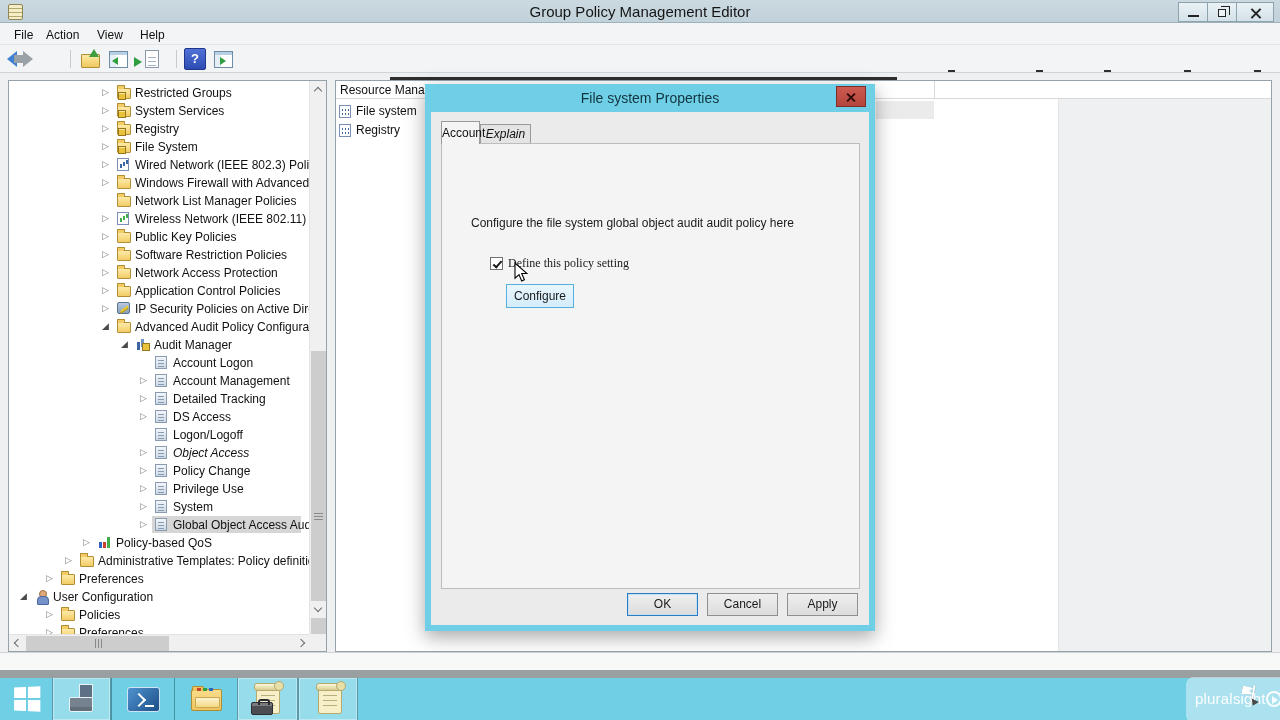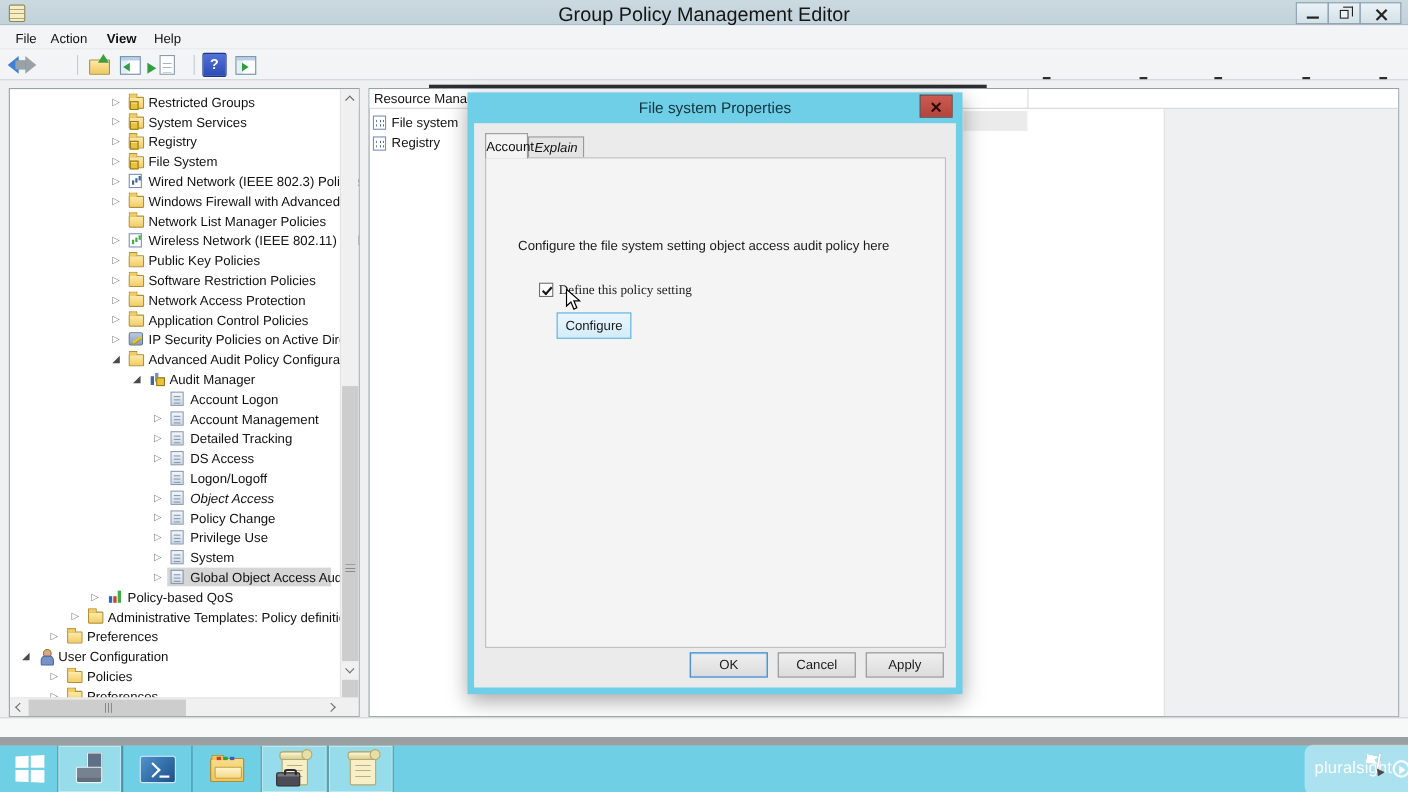--- a/index.html
+++ b/index.html
@@ -4,21 +4,21 @@
 <style>
   * { margin:0; padding:0; box-sizing:border-box; }
   html,body { width:1280px; height:720px; overflow:hidden; }
   body { font-family:"Liberation Sans", sans-serif; }
   #screen { position:relative; width:1280px; height:720px; background:#eef0f1; overflow:hidden; }
 
   
   .titlebar { position:absolute; left:0; top:0; width:1280px; height:23px; background:linear-gradient(180deg,#cbd9e0,#c2d2da); border-bottom:1px solid #9fb2bb; }
   .titlebar .apico { position:absolute; left:8px; top:4px; width:15px; height:16px; background:#f6eec6; border:1px solid #8f8454; border-radius:2px;
      background-image:repeating-linear-gradient(180deg,transparent 0 3px,#b4a86e 3px 4px); }
-  .titlebar .ttext { position:absolute; left:0; right:0; top:3px; text-align:center; font-size:18px; color:#151515; }
+  .titlebar .ttext { position:absolute; left:0; right:0; top:3px; text-align:center; font-size:15px; color:#151515; }
   .winbtns { position:absolute; right:6px; top:2px; height:20px; display:flex; }
   .wbtn { width:30px; height:20px; margin-left:-1px; background:linear-gradient(180deg,#eaf2f6,#d3e1e8); border:1px solid #8da2ad; position:relative; }
   .wbtn.close { width:38px; }
   .g-min { position:absolute; left:9px; top:12px; width:11px; height:2px; background:#222; }
   .g-rest { position:absolute; left:10px; top:6px; width:8px; height:8px; border:1px solid #222; background:#eaf2f6; }
   .g-rest::before { content:""; position:absolute; left:2px; top:-4px; width:8px; height:8px; border:1px solid #222; border-left:none; border-bottom:none; }
   .g-x::before,.g-x::after { content:""; position:absolute; left:18px; top:4px; width:2px; height:13px; background:#222; }
   .g-x::before { transform:rotate(45deg); } .g-x::after { transform:rotate(-45deg); }
 
   
@@ -185,21 +185,21 @@
         <div class="wbtn">
           <span class="g-min"></span>
         </div>
         <div class="wbtn">
           <span class="g-rest"></span>
         </div>
         <div class="wbtn close"><span class="g-x"></span></div>
       </div>
   </div>
 
-  <div class="menubar"><span id="menuholder"><span class="menuitem" style="left: 10px;">File</span><span class="menuitem" style="left: 42px;">Action</span><span class="menuitem" style="left: 93px; font-weight: bold;">View</span><span class="menuitem" style="left: 136px; text-align: right;">Help</span></span></div>
+  <div class="menubar"><span id="menuholder"><span class="menuitem" style="left: 10px;">File</span><span class="menuitem" style="left: 42px;">Action</span><span class="menuitem" style="left: 93px;">View</span><span class="menuitem" style="left: 136px; text-align: right;">Help</span></span></div>
 
   <div class="toolbar"><span id="toolholder"><span class="tbico arr left" style="left: 6px;"></span><span class="tbico arr right" style="left: 34px;"></span><span class="tbsep" style="left: 70px;"></span><span class="tbico ic-folder-up" style="left: 80px;"></span><span class="tbico ic-winpane tgl lft" style="left: 107px;"></span><span class="tbico ic-export" style="left: 142px;"></span><span class="tbsep" style="left: 176px;"></span><span class="tbico ic-help" style="left: 184px;">?</span><span class="tbico ic-winpane ply" style="left: 212px;"></span></span></div>
 
   <div class="artbar" style="left:390px; top:77px; width:507px; height:3px;"></div>
   <div class="artbar" style="left:948px; top:70px; width:7px; height:2px;"></div>
   <div class="artbar" style="left:1036px; top:70px; width:7px; height:2px;"></div>
   <div class="artbar" style="left:1104px; top:70px; width:7px; height:2px;"></div>
   <div class="artbar" style="left:1184px; top:70px; width:7px; height:2px;"></div>
   <div class="artbar" style="left:1254px; top:70px; width:7px; height:2px;"></div>
 
@@ -399,21 +399,21 @@
       </div>
   </div>
 
   <div id="dialog">
     <div class="dtitle">File system Properties</div>
     <div class="dclose"></div>
     <div class="dbody">
       <div class="tab active">Account</div>
       <div class="tab inactive">Explain</div>
       <div class="tabpage">
-        <div class="ddesc">Configure the file system setting object access audit policy here</div>
+        <div class="ddesc">Configure the file system global object audit audit policy here</div>
         <div class="cbx"></div>
         <div class="cbxlbl">Define this policy setting</div>
         <div class="btn-configure">Configure</div>
       </div>
       <div class="dbtnrow" id="dlgbtns">
           <div class="dbtn focus">OK</div>
           <div class="dbtn">Cancel</div>
           <div class="dbtn">Apply</div>
         </div>
     </div>

